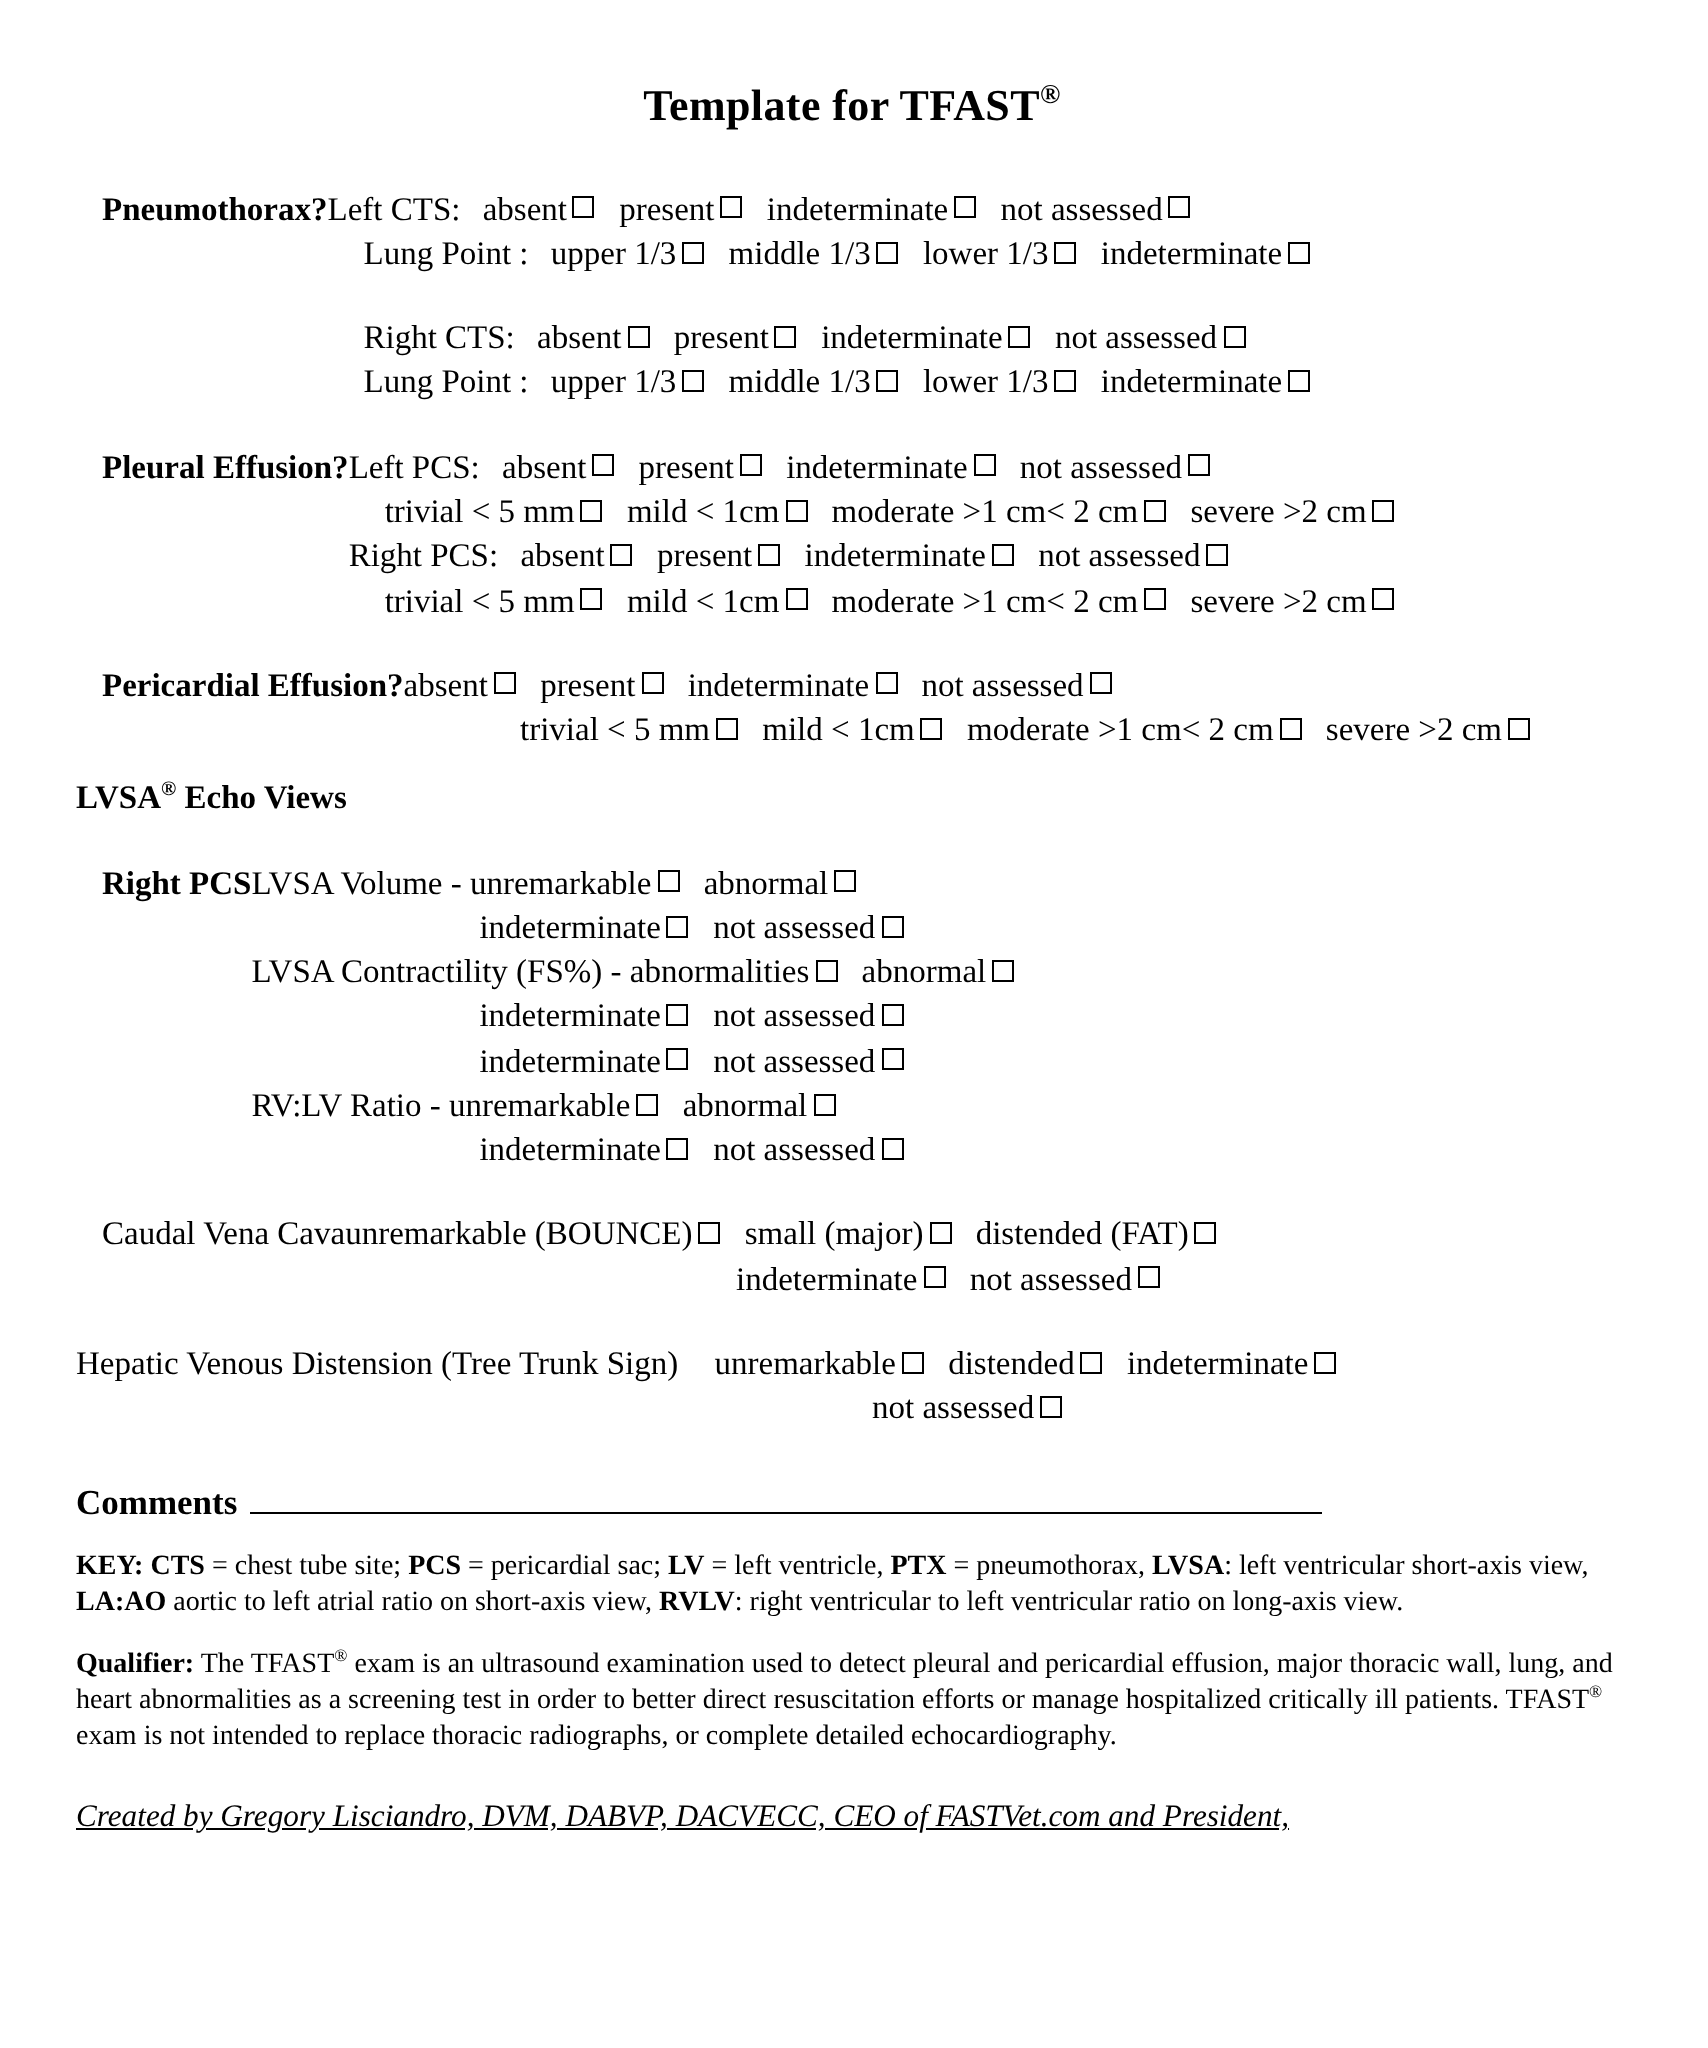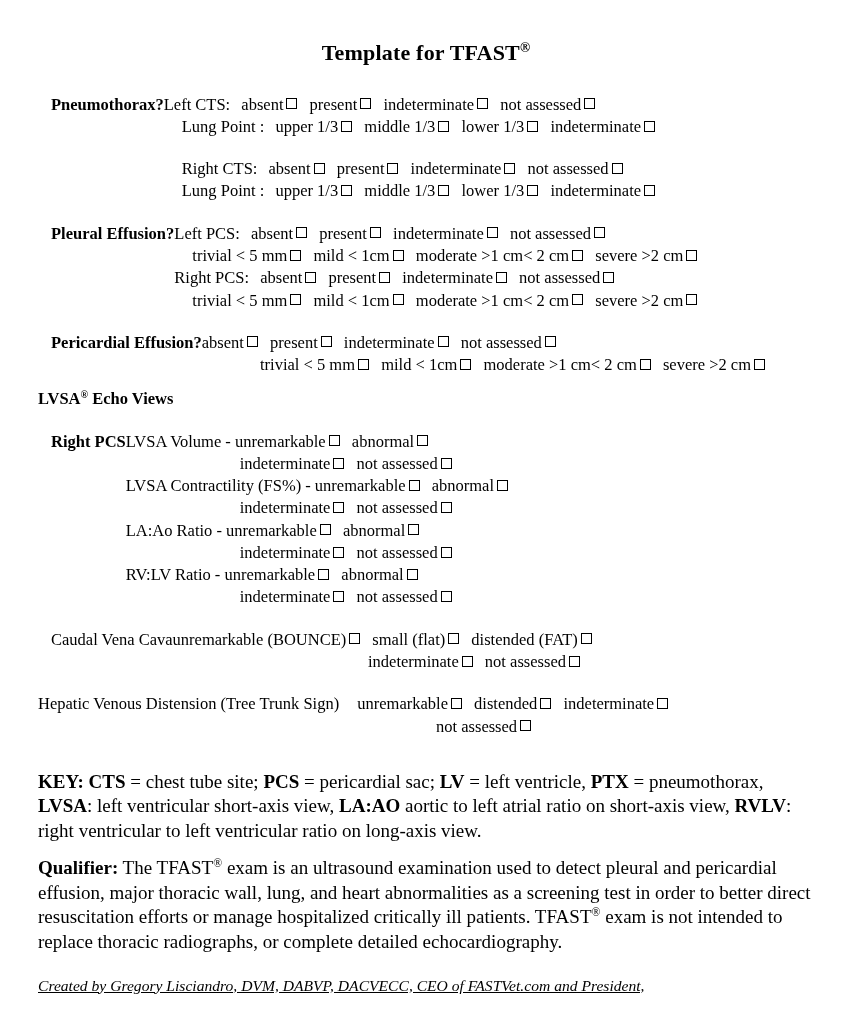--- a/index.html
+++ b/index.html
@@ -66,21 +66,21 @@
   .comments-rule {
     flex: 0 0 auto;
     width: 536px;
     border-bottom: 1.5px solid #000;
     margin-left: 6px;
     height: 14px;
   }
 
   .para {
     margin: 0;
-    font-size: 19px;
+    font-size: 14px;
     line-height: 1.3;
     text-align: left;
   }
   .para b { font-weight: bold; }
   .credit {
     font-style: italic;
     font-size: 15.6px;
     line-height: 1.35;
     margin: 0;
     text-decoration: underline;
@@ -208,32 +208,28 @@
       <div class="line">
         <span>LVSA Volume - unremarkable</span><span class="cb"></span>
         <span class="sp"></span><span>abnormal</span><span class="cb"></span>
       </div>
       <div class="line ind-3">
         <span>indeterminate</span><span class="cb"></span>
         <span class="sp"></span><span>not assessed</span><span class="cb"></span>
       </div>
 
       <div class="line">
-        <span>LVSA Contractility (FS%) - unremarkable</span><span class="cb"></span>
+        <span>LVSA Contractility (FS%) - abnormalities</span><span class="cb"></span>
         <span class="sp"></span><span>abnormal</span><span class="cb"></span>
       </div>
       <div class="line ind-3">
         <span>indeterminate</span><span class="cb"></span>
         <span class="sp"></span><span>not assessed</span><span class="cb"></span>
       </div>
 
-      <div class="line">
-        <span>LA:Ao Ratio - unremarkable</span><span class="cb"></span>
-        <span class="sp"></span><span>abnormal</span><span class="cb"></span>
-      </div>
       <div class="line ind-3">
         <span>indeterminate</span><span class="cb"></span>
         <span class="sp"></span><span>not assessed</span><span class="cb"></span>
       </div>
 
       <div class="line">
         <span>RV:LV Ratio - unremarkable</span><span class="cb"></span>
         <span class="sp"></span><span>abnormal</span><span class="cb"></span>
       </div>
       <div class="line ind-3">
@@ -244,21 +240,21 @@
     </div>
   </div>
 
   <div class="gap-m"></div>
 
   <div class="row">
     <div class="label plain col-b">Caudal Vena Cava</div>
     <div class="content">
       <div class="line">
         <span>unremarkable (BOUNCE)</span><span class="cb"></span>
-        <span class="sp"></span><span>small (flat)</span><span class="cb"></span>
+        <span class="sp"></span><span>small (major)</span><span class="cb"></span>
         <span class="sp"></span><span>distended (FAT)</span><span class="cb"></span>
       </div>
     </div>
   </div>
   <div class="line ind-7">
     <span>indeterminate</span><span class="cb"></span>
     <span class="sp"></span><span>not assessed</span><span class="cb"></span>
   </div>
 
   <div class="gap-m"></div>
@@ -268,20 +264,24 @@
     <span class="sp"></span><span class="sp"></span><span>unremarkable</span><span class="cb"></span>
     <span class="sp"></span><span>distended</span><span class="cb"></span>
     <span class="sp"></span><span>indeterminate</span><span class="cb"></span>
   </div>
   <div class="line ind-8">
     <span>not assessed</span><span class="cb"></span>
   </div>
 
   <div class="gap-m"></div>
 
+  <div class="comments-row">
+    <span class="comments-label">Comments</span>
+    <span class="comments-rule"></span>
+  </div>
 
   <div class="gap-s"></div>
 
   <p class="para">
     <b>KEY:</b>
     <b>CTS</b><span> = chest tube site; </span><b>PCS</b><span> = pericardial sac; </span><b>LV</b><span> = left ventricle, </span><b>PTX</b><span> = pneumothorax, </span><b>LVSA</b><span>: left ventricular short-axis view, </span><b>LA:AO</b><span> aortic to left atrial ratio on short-axis view, </span><b>RVLV</b><span>: right ventricular to left ventricular ratio on long-axis view.</span>
   </p>
 
   <div class="gap-s"></div>
 

